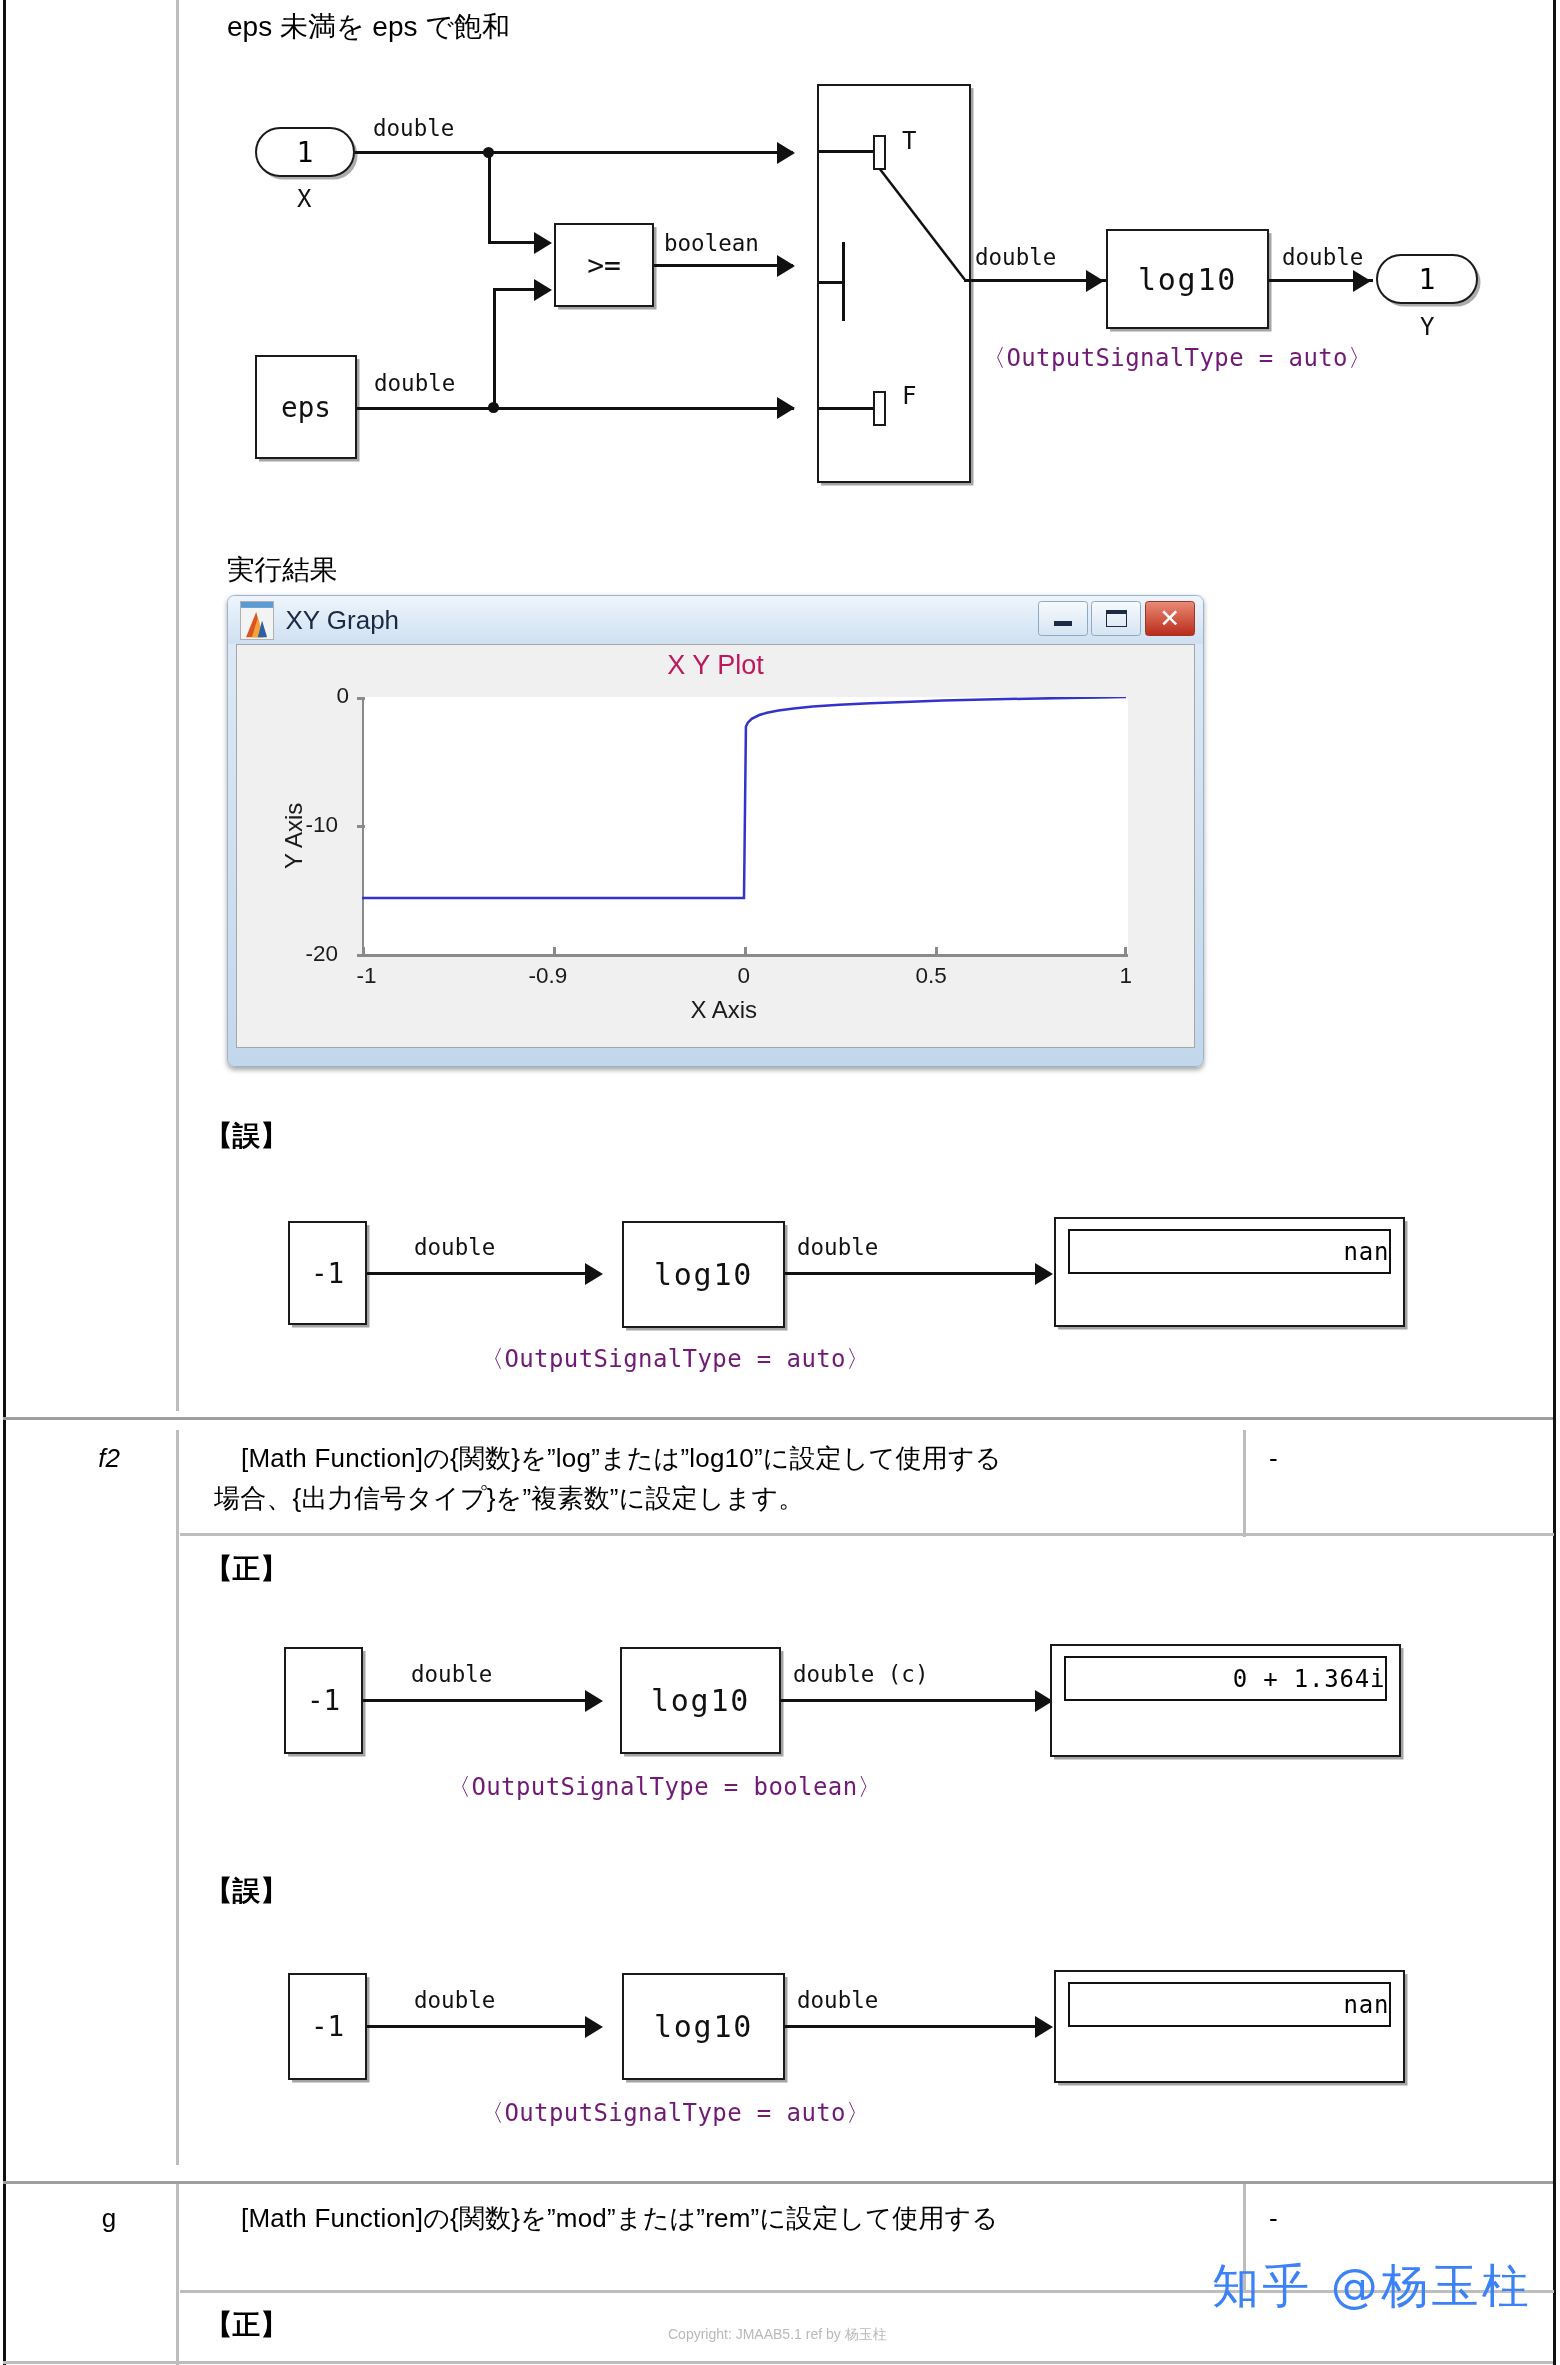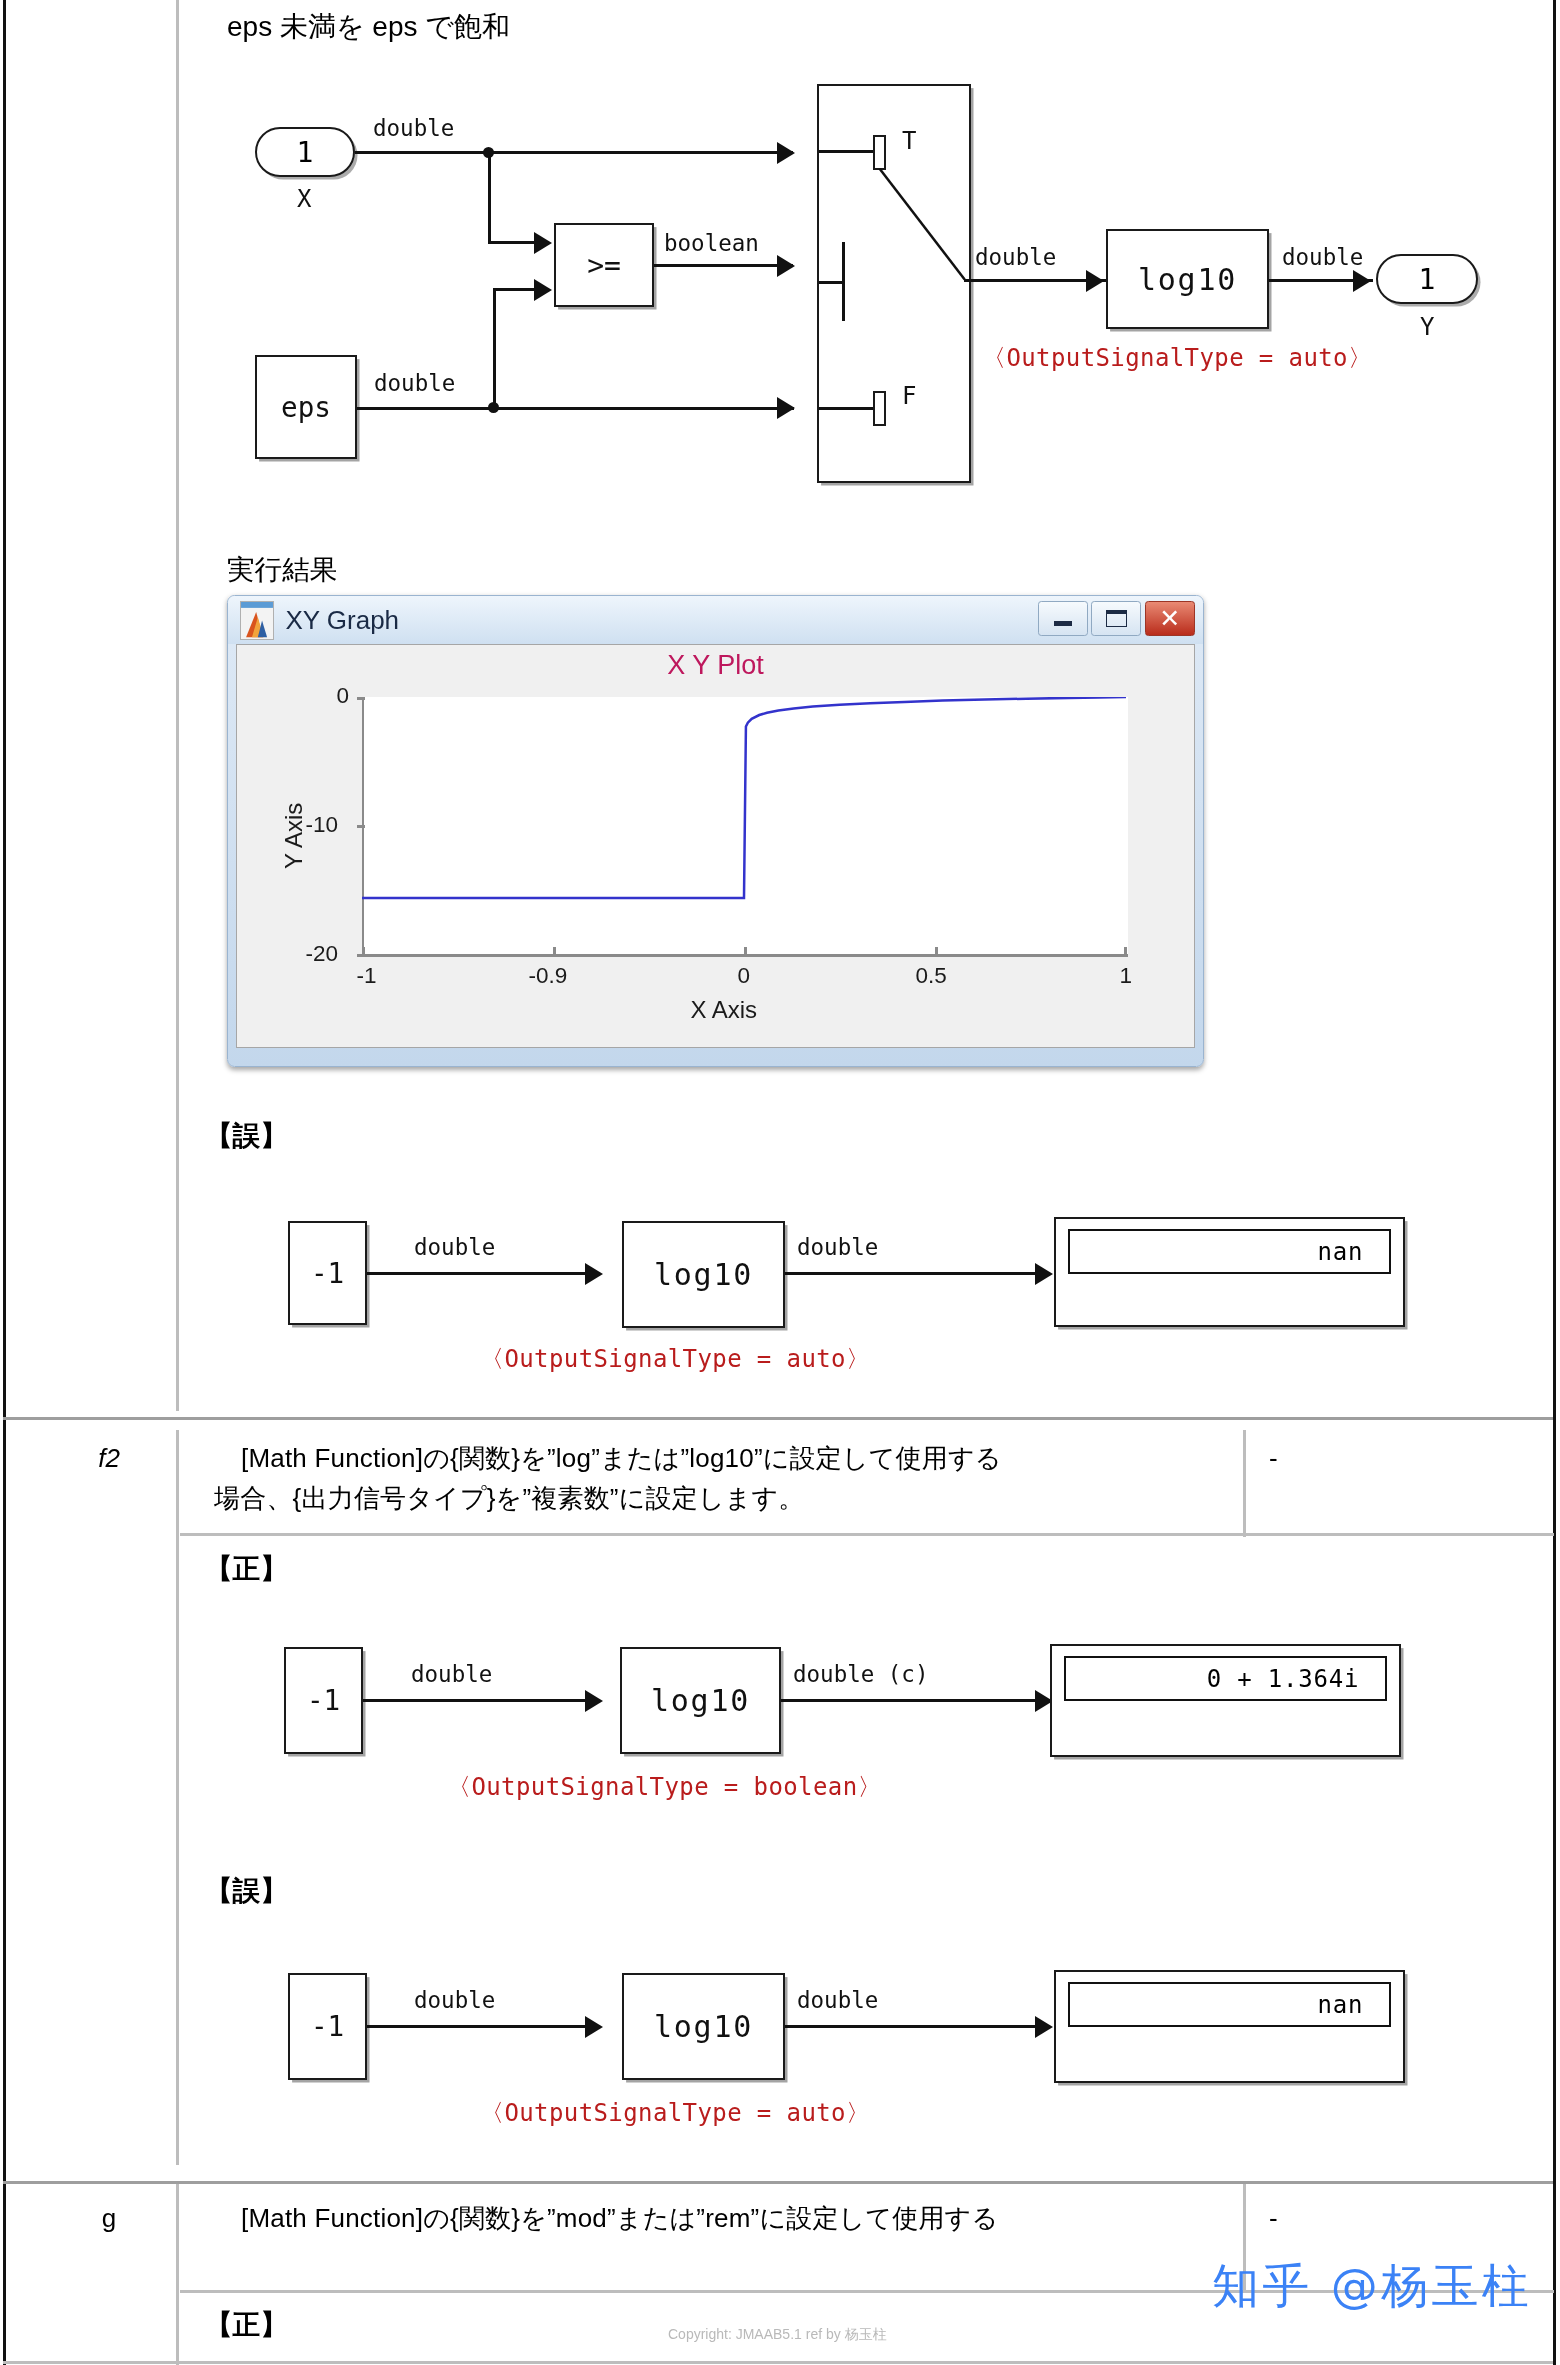--- a/index.html
+++ b/index.html
@@ -34,35 +34,35 @@
   .sl-port{position:absolute;background:#fff;border:2.5px solid #1a1a1a;
            box-sizing:border-box;border-radius:834px;
            box-shadow:3.3px 3.3px 0 -0.8px rgba(90,90,90,.5);
            display:flex;align-items:center;justify-content:center;
            font-family:"DejaVu Sans Mono","Liberation Mono",monospace;}
   .sl-disp{position:absolute;background:#fff;border:2.5px solid #1a1a1a;
            box-sizing:border-box;
            box-shadow:3.3px 3.3px 0 -0.8px rgba(90,90,90,.55);}
   .sl-disp .inner{position:absolute;left:11.7px;right:11.7px;top:10px;height:45px;
         border:2.5px solid #111;box-sizing:border-box;display:flex;
-        align-items:center;justify-content:flex-end;padding-right:26px;
+        align-items:center;justify-content:flex-end;padding-right:0;
         font-family:"DejaVu Sans Mono","Liberation Mono",monospace;
         font-size:24px;letter-spacing:0.8px;}
   .wire{position:absolute;background:#111;}
   .wire.h{height:2.5px;}
   .wire.v{width:2.5px;}
   .arrow{position:absolute;width:0;height:0;
          border-top:11px solid transparent;border-bottom:11px solid transparent;
          border-left:18.4px solid #111;}
   .junction{position:absolute;width:11px;height:11px;border-radius:50%;
             background:#111;}
   .lbl{position:absolute;font-family:"DejaVu Sans Mono","Liberation Mono",monospace;
        font-size:22.5px;color:#111;white-space:nowrap;}
   .ann{position:absolute;font-family:"DejaVu Sans Mono","Liberation Mono",monospace;
-       font-size:24px;color:#b91c1c;white-space:nowrap;letter-spacing:0.4px;}
+       font-size:24px;color:#701a75;white-space:nowrap;letter-spacing:0.4px;}
   .blkname{position:absolute;font-family:"DejaVu Sans Mono","Liberation Mono",monospace;
        font-size:24px;color:#111;}
 
   
   .win{position:absolute;border-radius:7.5px;
        background:linear-gradient(#dfeaf6,#c3d7ec);
        border:1.7px solid #9ab4d0;
        box-shadow:0 2.5px 5.8px rgba(0,0,0,.35);
        box-sizing:border-box;overflow:hidden;}
   .win-title{position:absolute;left:0;right:0;top:0;height:48px;

